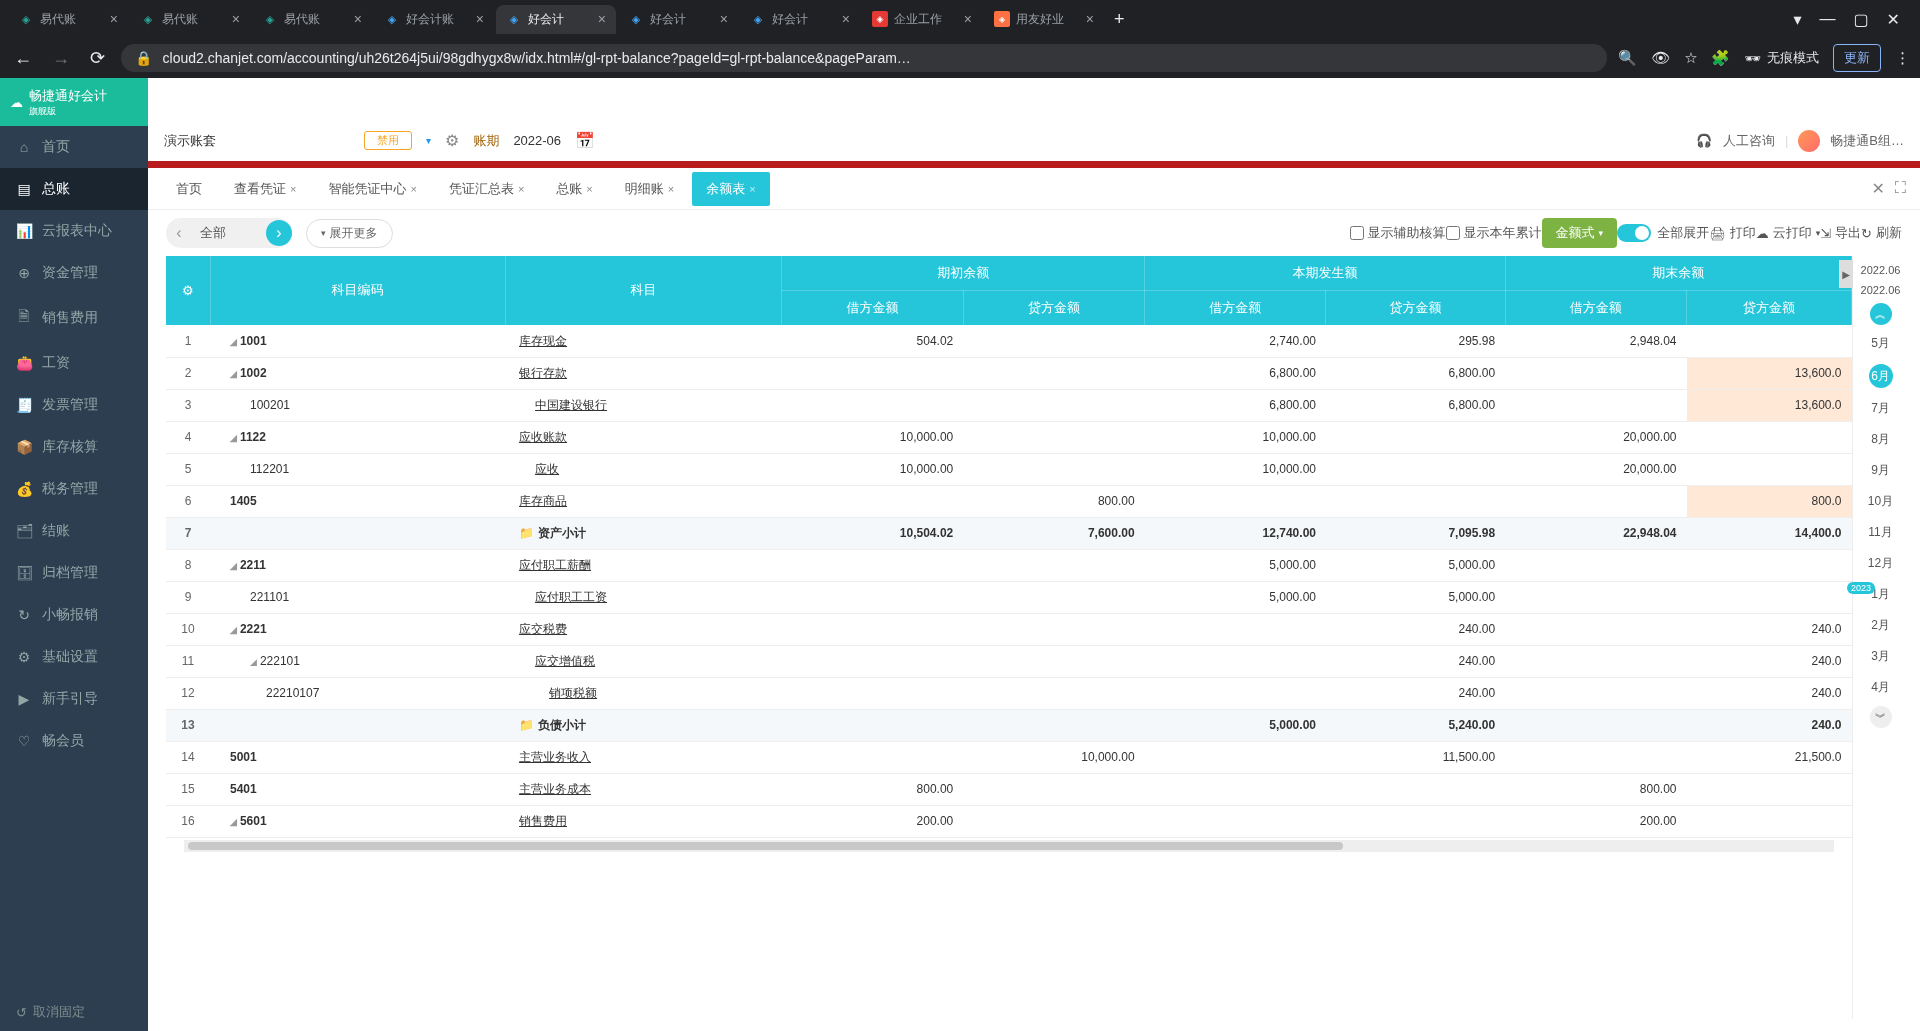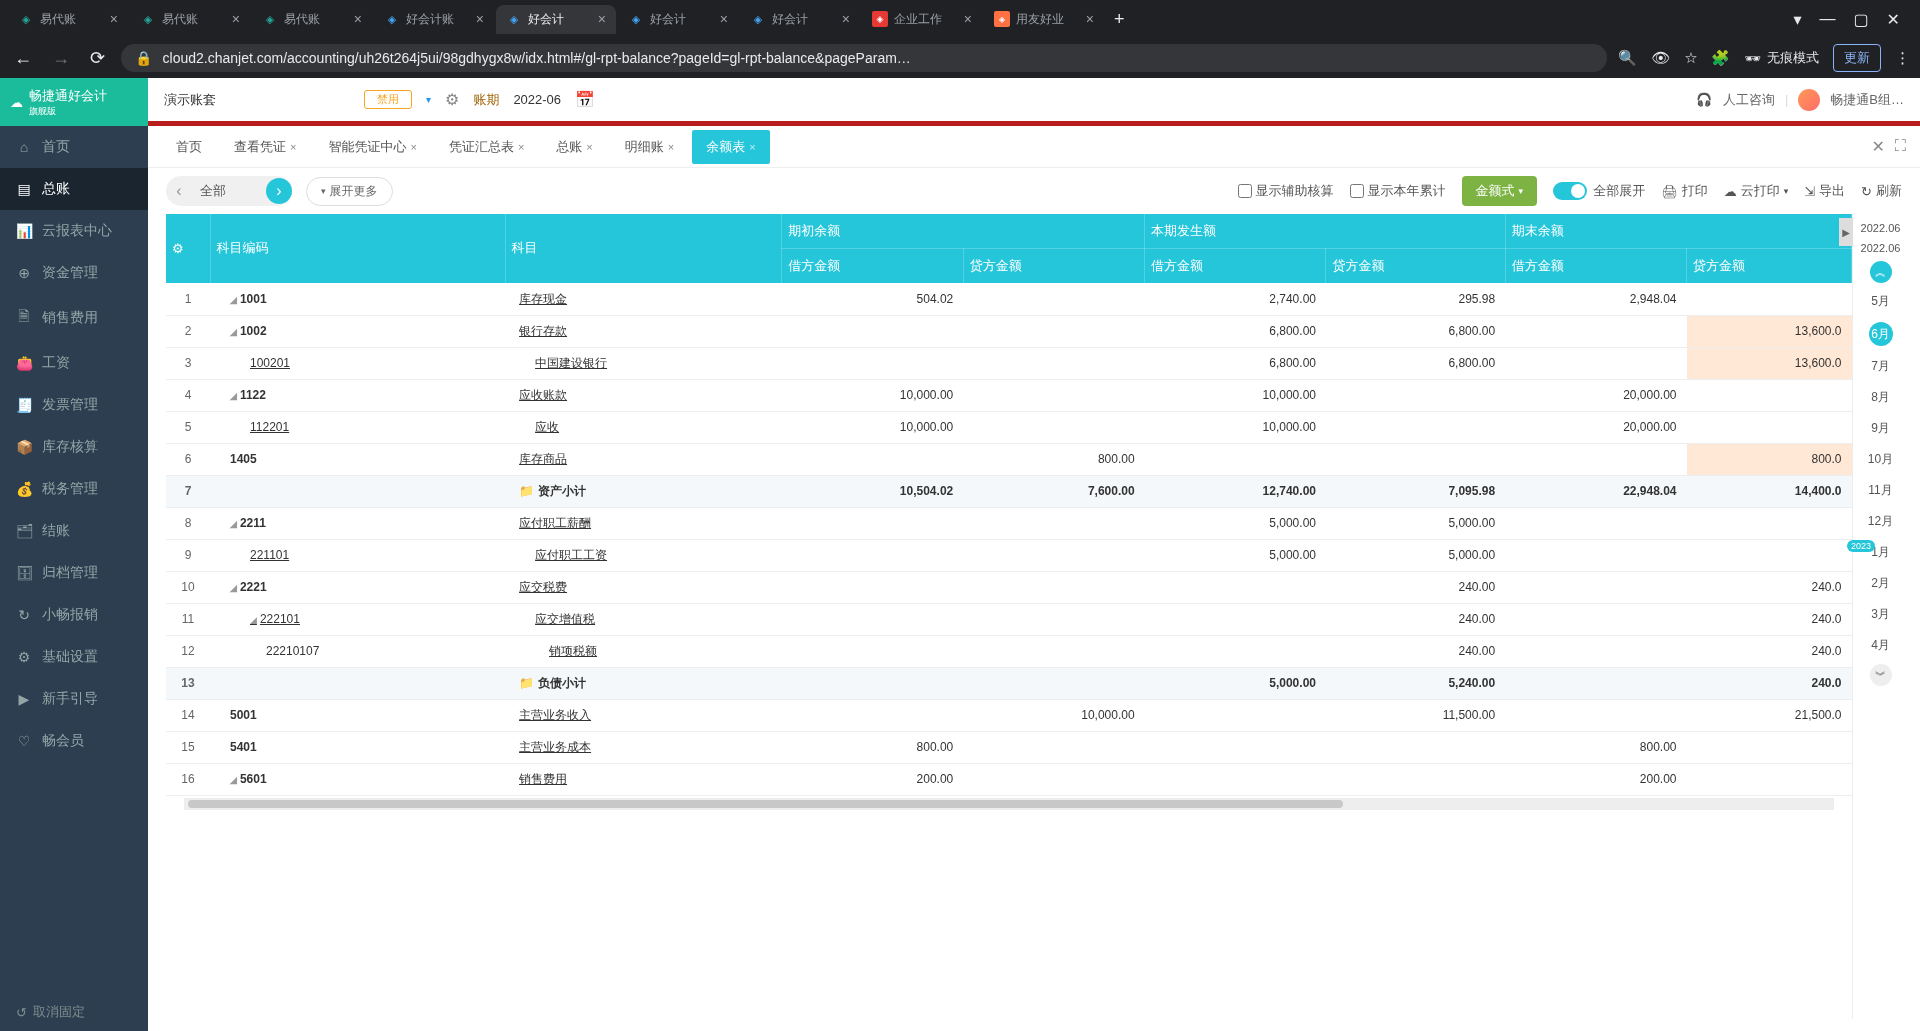--- a/index.html
+++ b/index.html
@@ -31,21 +31,21 @@
 .app { display: flex; height: calc(100vh - 78px); background: #fff; }
 .sidebar { width: 148px; background: #2c3e50; color: #bdc3c7; display: flex; flex-direction: column; font-size: 14px; }
 .logo { background: #1abc9c; color: #fff; padding: 8px 10px; display: flex; align-items: center; gap: 6px; font-size: 13px; height:48px;}
 .logo-sub { font-size: 9px; display:block;}
 .side-item { display: flex; align-items: center; gap: 10px; padding: 12px 16px; color: #95a5a6; cursor: pointer; }
 .side-item.active { background: #1a252f; color: #fff; }
 .side-item .ico { width: 16px; text-align: center; }
 .unpin { padding: 10px 16px; color: #7f8c8d; font-size: 13px; display:flex; align-items:center; gap:6px;}
 
 .main { flex: 1; display: flex; flex-direction: column; overflow: hidden; }
-.top-header { height: 48px; display: flex; align-items: center; padding: 0 16px; gap: 14px; border-bottom: 5px solid #b91c1c; background:#fff;}
+.top-header { height: 48px; display: flex; align-items: center; padding: 0 16px; gap: 14px; border-bottom: 7px solid #b91c1c; background:#fff;margin-top:42px;}
 .account-name { font-size: 13px; color: #333; }
 .disable-badge { border: 1px solid #f5a623; color: #f5a623; padding: 1px 12px; font-size: 11px; border-radius: 3px; }
 .dropdown-caret { color: #2196f3; font-size: 10px; }
 .gear { color: #888; }
 .period-label { color: #a16207; font-size: 13px; }
 .period-val { color: #333; font-size: 13px; }
 .header-right { margin-left: auto; display: flex; align-items: center; gap: 10px; font-size: 13px; color: #666; }
 .avatar { width: 22px; height: 22px; border-radius: 50%; background: linear-gradient(135deg,#ff9a56,#ff6b6b); }
 
 .page-tabs { height: 42px; display: flex; align-items: center; padding: 0 14px; gap: 4px; border-bottom: 1px solid #eee; background:#fff;}
@@ -53,37 +53,37 @@
 .ptab.active { background: #26c6da; color: #fff; }
 .ptab .x { font-size: 11px; opacity: 0.7; }
 .page-tabs-right { margin-left: auto; display: flex; gap: 10px; color: #888; }
 
 .toolbar { height: 46px; display: flex; align-items: center; padding: 0 18px; gap: 14px; background:#fff;}
 .pill-nav { display: flex; align-items: center; background: #f0f0f0; border-radius: 16px; height: 30px; }
 .pill-arrow { width: 26px; height: 26px; border-radius: 50%; display: flex; align-items: center; justify-content: center; color: #999; }
 .pill-arrow.right { background: #26c6da; color: #fff; }
 .pill-text { padding: 0 40px 0 8px; font-size: 13px; color: #555; }
 .expand-more { border: 1px solid #ddd; border-radius: 16px; padding: 5px 14px; font-size: 12px; color: #666; display:flex; align-items:center; gap:4px;}
-.toolbar-right { margin-left: auto; display: flex; align-items: center; gap: 16px; font-size: 13px; color: #555; }
+.toolbar-right { margin-left: auto; display: flex; align-items: center; font-size: 13px; color: #555; }
 .checkbox { display: flex; align-items: center; gap: 4px; }
 .checkbox input { width: 14px; height: 14px; }
 .amount-btn { background: #7cb342; color: #fff; padding: 6px 14px; border-radius: 4px; font-size: 13px; display:flex; align-items:center; gap:4px;}
 .toggle { width: 34px; height: 18px; background: #26c6da; border-radius: 9px; position: relative; }
 .toggle::after { content: ''; position: absolute; width: 14px; height: 14px; background: #fff; border-radius: 50%; top: 2px; right: 2px; }
 .tool-link { display: flex; align-items: center; gap: 4px; color: #555; font-size:13px;}
 
 .content-wrap { flex: 1; display: flex; overflow: hidden; padding: 0 12px 12px 18px; gap:0;}
 .table-wrap { flex: 1; overflow: auto; position: relative; }
 table { border-collapse: collapse; width: 100%; font-size: 12px; }
-thead th { background: #26c6da; color: #fff; font-weight: normal; padding: 8px 6px; text-align: left; border-right: 1px solid rgba(255,255,255,0.2); font-size:13px;}
+thead th { background: #26c6da; color: #fff; font-weight: normal; padding: 8px 6px; text-align: center; border-right: 1px solid rgba(255,255,255,0.2); font-size:13px;}
 thead tr:first-child th { border-bottom: 1px solid rgba(255,255,255,0.2); }
 tbody td { border-bottom: 1px solid #eee; padding: 7px 10px; color: #333; text-align: right; }
 tbody td.idx { text-align: center; color: #666; width: 44px; }
 tbody td.code { text-align: left; padding-left: 20px; font-weight: bold; }
-tbody td.code.indent1 { padding-left: 40px; font-weight: normal; text-decoration: underline; }
+tbody td.code.indent1 { padding-left: 40px; font-weight: normal; }
 tbody td.code.indent2 { padding-left: 56px; font-weight: normal; }
 tbody td.subj { text-align: left; text-decoration: underline; color: #333; padding-left: 14px; }
 tbody td.subj.indent1 { padding-left: 30px; }
 tbody td.subj.indent2 { padding-left: 44px; margin-top: 16px; }
 tbody tr.subtotal td { background: #f5f8fa; font-weight: bold; }
 tbody tr.subtotal td.subj { text-decoration: none; }
 .folder-ico { color: #f5a623; margin-right: 4px; }
 .tree-caret { color: #999; font-size: 9px; margin-right: 3px; }
 .highlight-cell { background: #ffe9d6; }
 .gear-th { width: 44px; }

